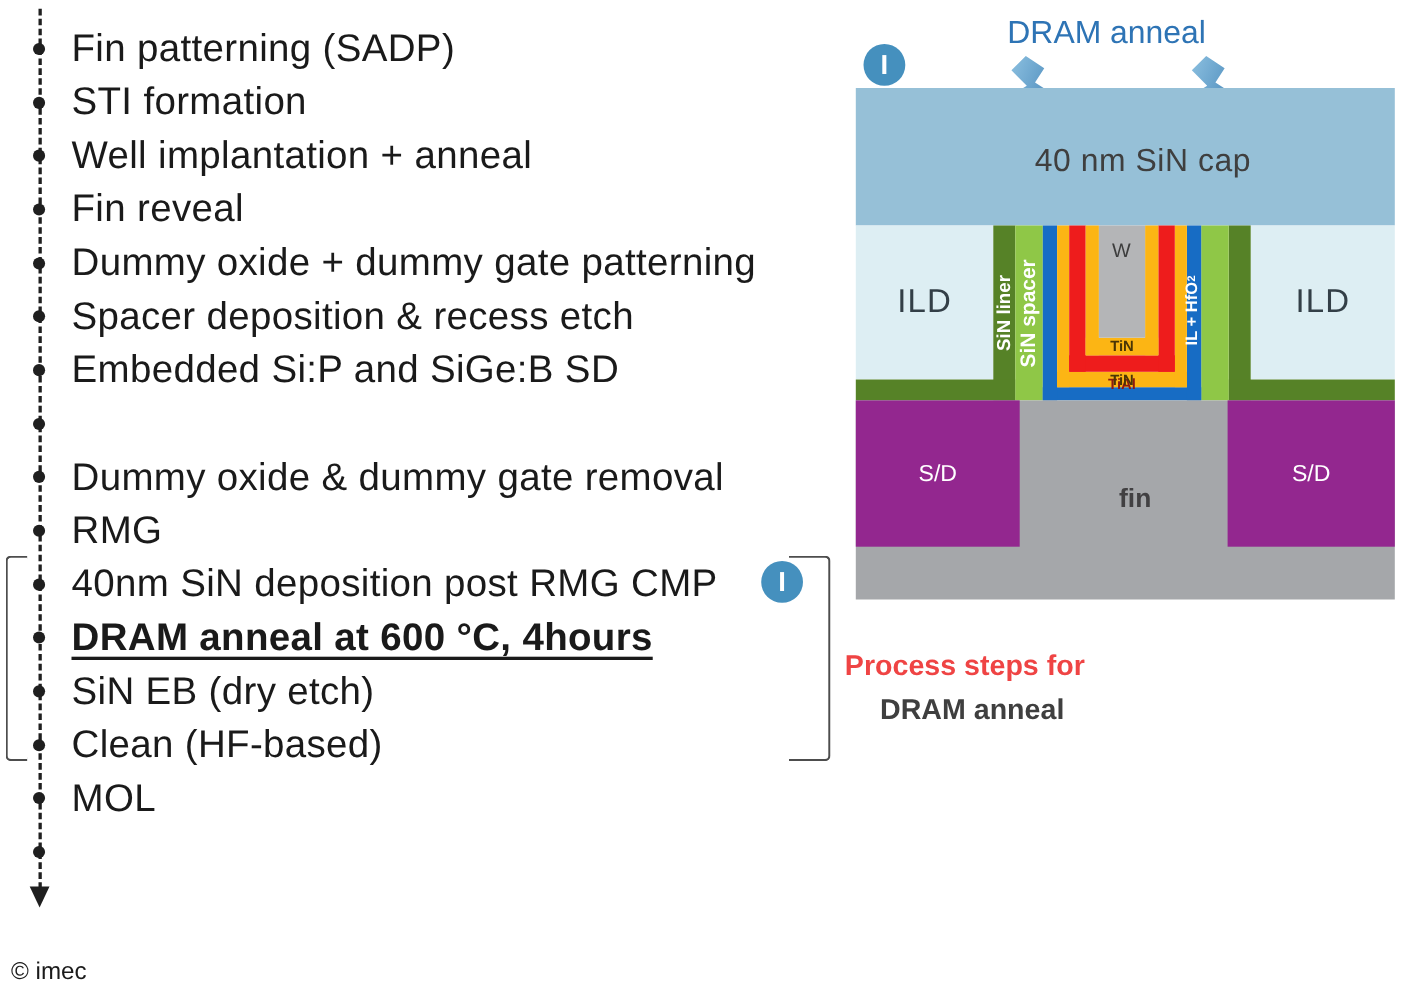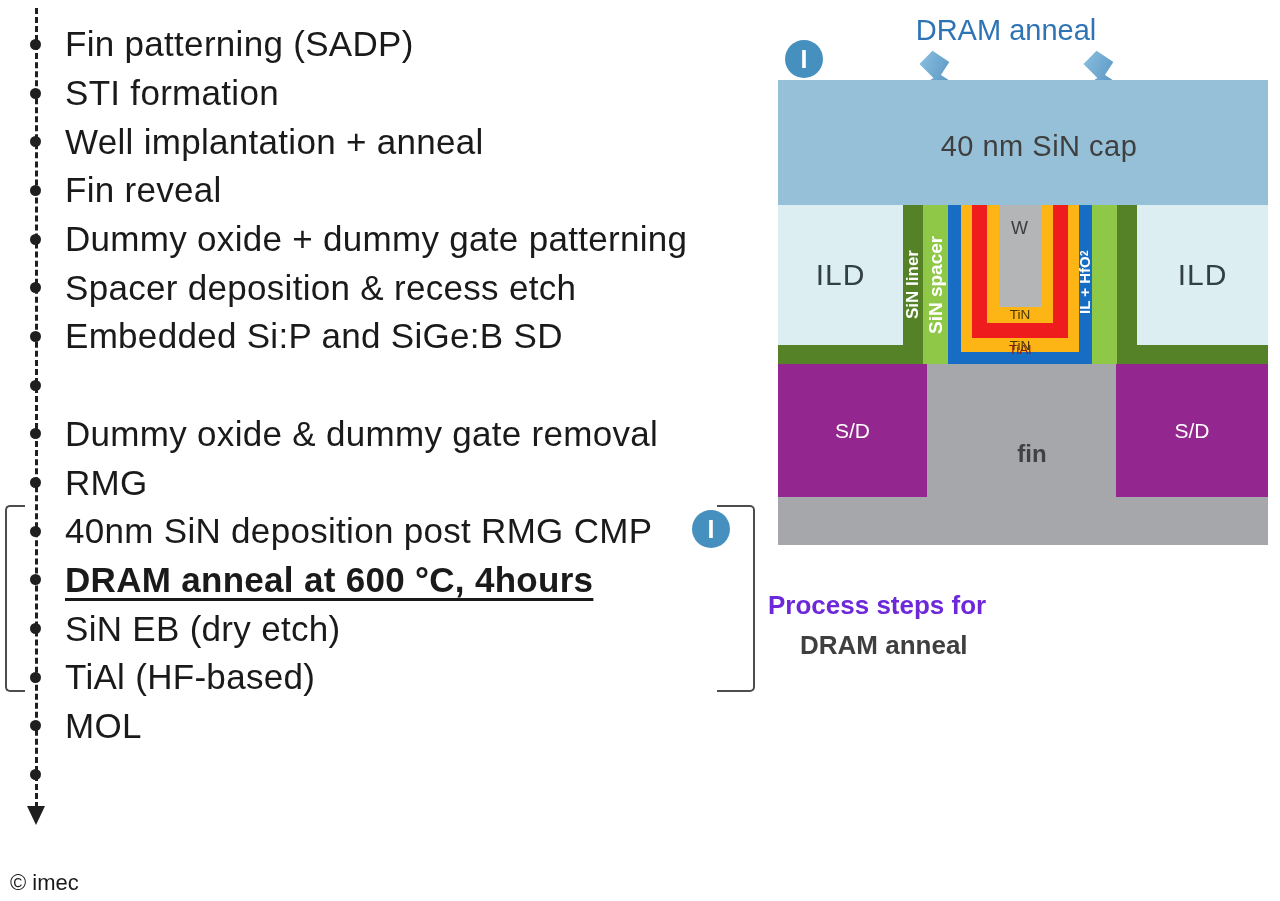--- a/index.html
+++ b/index.html
@@ -69,34 +69,34 @@
   .u{box-sizing:border-box;width:100%;height:100%;border-style:solid;border-top:none;}
   #u-hfo2{position:absolute;left:948px;top:205px;width:144px;height:159px;
        border-color:var(--gate_blue);border-width:0 13px 12px;}
   #u-tin-outer{border-color:var(--gold);border-width:0 11px 14px;}
   #u-tial{border-color:var(--red);border-width:0 15px 15px;}
   #u-tin-inner{border-color:var(--gold);border-width:0 12px 16px;}
   #w-fill{width:100%;height:100%;background:var(--w_gray);}
   #w-label{left:999px;top:218px;width:42px;text-align:center;font-size:18px;
        color:#3d3d3d;letter-spacing:1px;}
   .metal-label{position:absolute;left:948px;width:144px;text-align:center;
-       height:15px;line-height:15px;font-size:13.5px;font-weight:normal;}
+       height:15px;line-height:15px;font-size:13.5px;font-weight:bold;}
   #tin-top-label{top:307px;color:#4a3506;}
   #tial-label{top:322px;color:#8c1a10;margin-top:20px;}
   #tin-bottom-label{top:338px;color:#4a3506;}
 
   #substrate{left:778px;top:364px;width:490px;height:181px;background:var(--fin_gray);}
   .sd{top:364px;height:133px;background:var(--sd_purple);display:flex;
       align-items:center;justify-content:center;color:#fff;font-size:21px;}
   #sd-left{left:778px;width:149px;}
   #sd-right{left:1116px;width:152px;}
   #fin-label{left:927px;top:440px;width:210px;text-align:center;
       font-size:24px;font-weight:bold;color:#414042;}
 
-  #caption-line1{left:768px;top:590px;font-size:26px;font-weight:bold;color:#6d28d9;}
+  #caption-line1{left:768px;top:590px;font-size:26px;font-weight:bold;color:#ef4444;}
   #caption-line2{left:800px;top:630px;font-size:26px;font-weight:bold;color:#3f3f3f;}
 </style>
 </head>
 <body>
 
 <div id="canvas">
 
   <div id="timeline"></div>
   <div id="timeline-arrow"></div>
 
@@ -147,21 +147,21 @@
     <div class="row em">
         <span class="dot"></span>
         <span class="txt">DRAM anneal at 600 °C, 4hours</span>
       </div>
     <div class="row">
         <span class="dot"></span>
         <span class="txt">SiN EB (dry etch)</span>
       </div>
     <div class="row">
         <span class="dot"></span>
-        <span class="txt">TiAl (HF-based)</span>
+        <span class="txt">Clean (HF-based)</span>
       </div>
     <div class="row">
         <span class="dot"></span>
         <span class="txt">MOL</span>
       </div>
     <div class="row">
         <span class="dot"></span>
       </div>
   </div>
 

